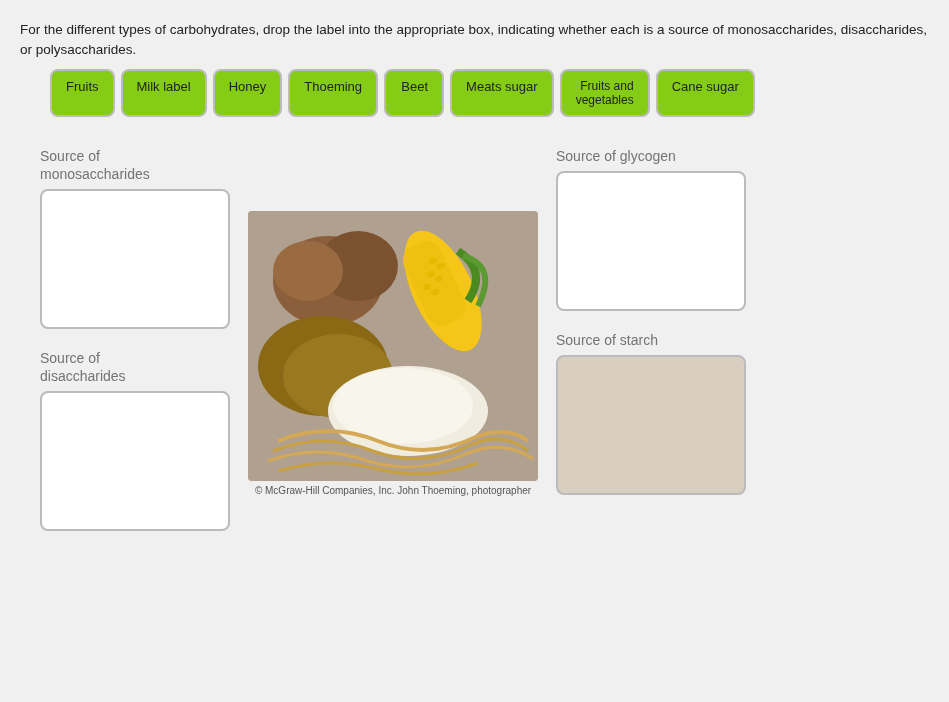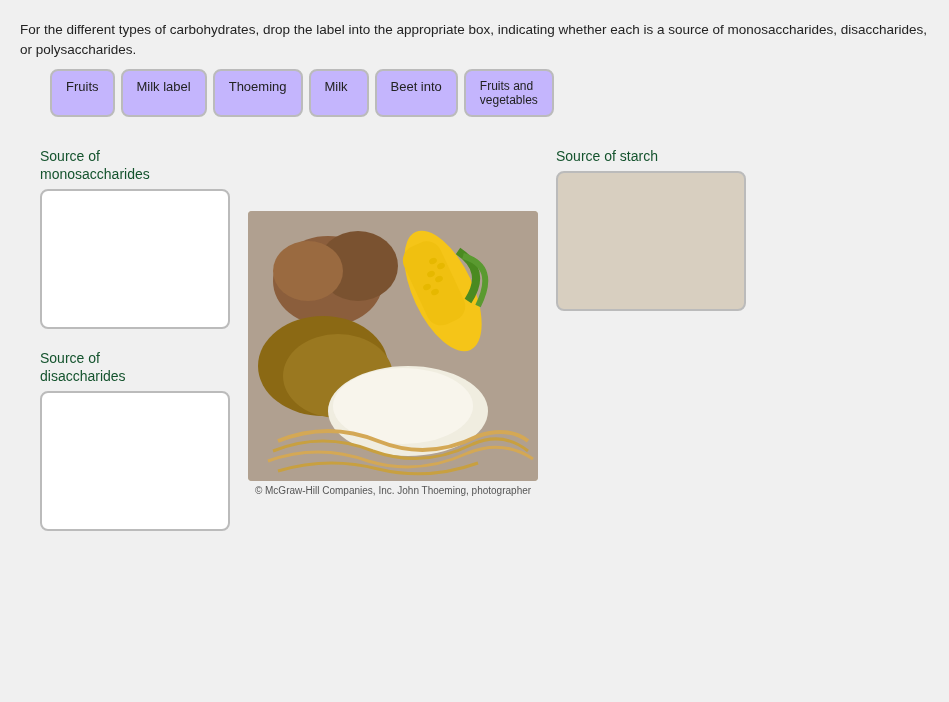--- a/index.html
+++ b/index.html
@@ -22,26 +22,26 @@
 
     .labels-row {
       display: flex;
       flex-wrap: wrap;
       gap: 6px;
       margin-bottom: 30px;
       padding-left: 30px;
     }
 
     .label-chip {
-      background: #c4b5fd;
+      background: #84cc16;
       border: 2px solid #bbb;
       border-radius: 8px;
       padding: 8px 14px;
       font-size: 13px;
-      text-align: left;
+      text-align: right;
       cursor: grab;
       min-width: 60px;
     }
 
     .content-area {
       display: flex;
       gap: 20px;
       padding-left: 20px;
     }
 
@@ -54,21 +54,21 @@
 
     .drop-section {
       display: flex;
       flex-direction: column;
       gap: 6px;
     }
 
     .drop-label {
       font-size: 14px;
       font-weight: 500;
-      color: #14532d;
+      color: #737373;
       line-height: 1.3;
     }
 
     .drop-box {
       border: 2px solid #bbb;
       border-radius: 8px;
       background: white;
       width: 190px;
       height: 140px;
     }
@@ -114,24 +114,26 @@
     }
   </style>
 </head>
 <body>
 
 <p class="instructions">For the different types of carbohydrates, drop the label into the appropriate box, indicating whether each is a source of monosaccharides, disaccharides, or polysaccharides.</p>
 
 <div class="labels-row">
   <div class="label-chip">Fruits</div>
   <div class="label-chip">Milk label</div>
+  <div class="label-chip">Honey</div>
   <div class="label-chip">Thoeming</div>
-  <div class="label-chip">Milk</div>
-  <div class="label-chip">Beet into</div>
+  <div class="label-chip">Beet</div>
+  <div class="label-chip">Meats sugar</div>
   <div class="label-chip" style="max-width:90px; font-size:12px;">Fruits and vegetables</div>
+  <div class="label-chip">Cane sugar</div>
 </div>
 
 <div class="content-area">
 
   <div class="left-column">
     <div class="drop-section">
       <div class="drop-label">Source of<br>monosaccharides</div>
       <div class="drop-box"></div>
     </div>
     <div class="drop-section">
@@ -173,18 +175,22 @@
         <path d="M25 240 Q75 220 125 240 Q175 258 225 233 Q255 220 280 240" stroke="#c8a040" stroke-width="3" fill="none"></path>
         <path d="M20 250 Q70 232 120 250 Q170 265 220 242 Q255 228 285 248" stroke="#d4a855" stroke-width="3" fill="none"></path>
         <path d="M30 260 Q80 245 130 258 Q180 270 230 252" stroke="#c8a040" stroke-width="3" fill="none"></path>
       </svg>
     </div>
     <div class="image-caption">© McGraw-Hill Companies, Inc. John Thoeming, photographer</div>
   </div>
 
   <div class="right-column">
     <div class="drop-section">
+      <div class="drop-label">Source of glycogen</div>
+      <div class="drop-box"></div>
+    </div>
+    <div class="drop-section">
       <div class="drop-label">Source of starch</div>
       <div class="drop-box" style="background: #d8cfc0;"></div>
     </div>
   </div>
 
 </div>
 
 </body></html>

